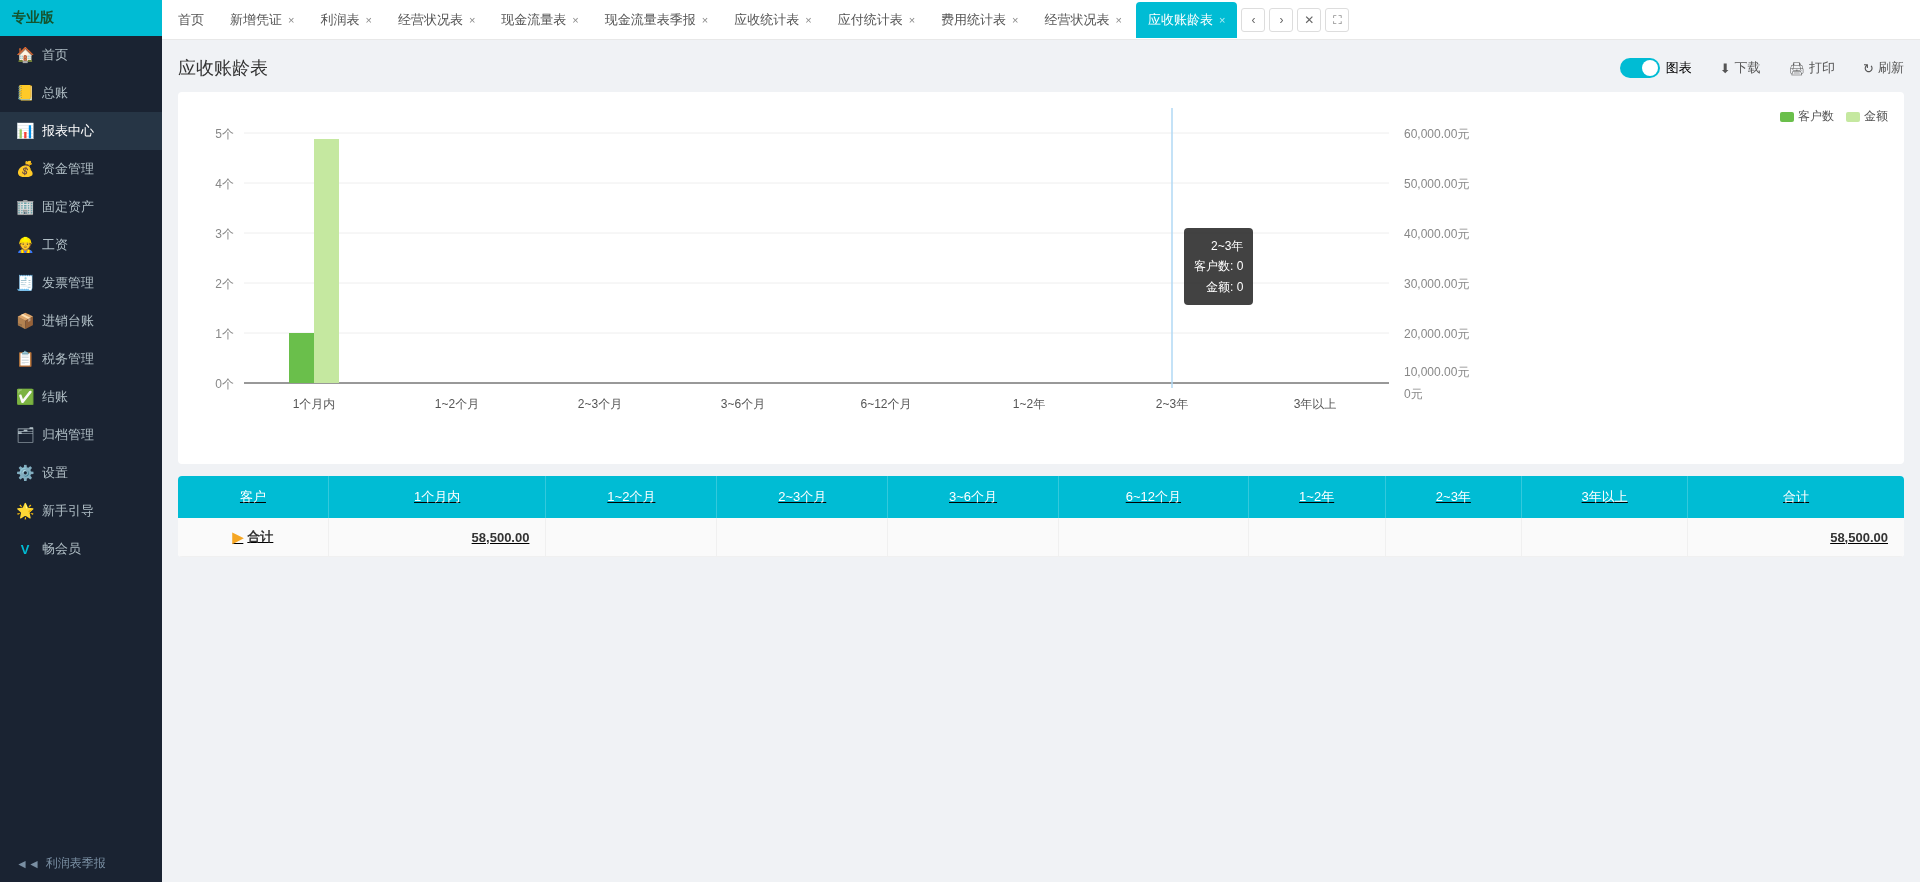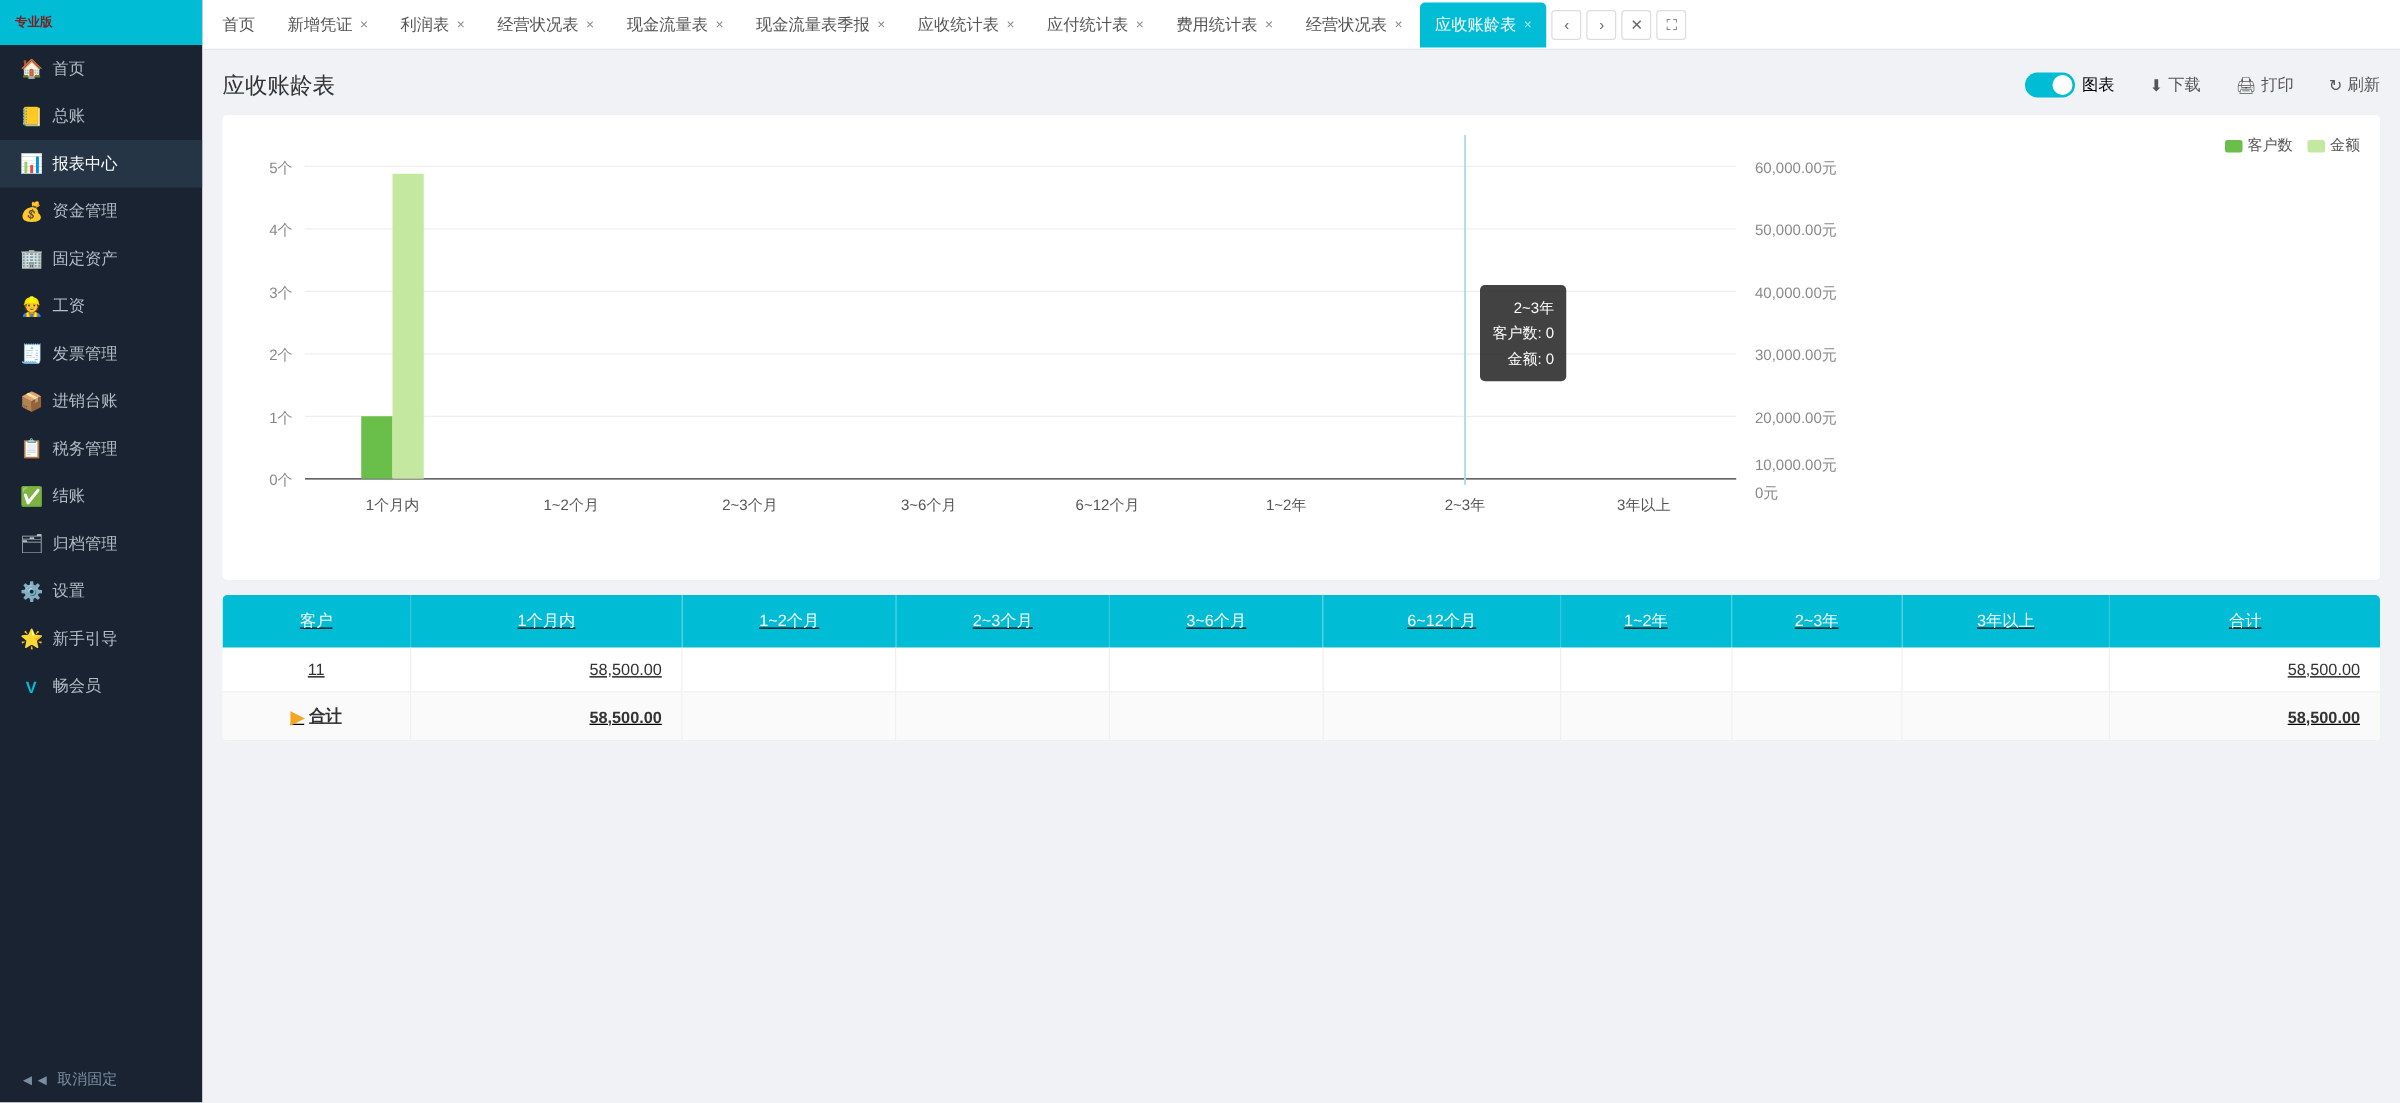--- a/index.html
+++ b/index.html
@@ -14,23 +14,23 @@
       flex-direction: column;
       flex-shrink: 0;
       height: 100%;
     }
     .sidebar-logo {
       background: #00bcd4;
       height: 36px;
       display: flex;
       align-items: center;
       padding: 0 12px;
-      font-size: 10px;
+      font-size: 14px;
       font-weight: bold;
-      color: #7f1d1d;
+      color: #14532d;
     }
     .sidebar-item {
       display: flex;
       align-items: center;
       padding: 10px 16px;
       cursor: pointer;
       gap: 8px;
       color: #b0bec5;
       font-size: 13px;
       transition: background 0.2s;
@@ -319,21 +319,21 @@
     <span class="icon">🌟</span>
     <span>新手引导</span>
   </div>
   <div class="sidebar-item">
     <span class="icon" style="font-size:13px;font-weight:bold;color:#00bcd4;">V</span>
     <span>畅会员</span>
   </div>
 
   <div class="sidebar-bottom">
     <span>◄◄</span>
-    <span>取消固定</span>
+    <span>利润表季报</span>
   </div>
 </div>
 
 <div class="main">
 
   <div class="tab-bar">
     <div class="tab">
       <span>首页</span>
     </div>
     <div class="tab">
@@ -481,32 +481,20 @@
             <th>2~3个月</th>
             <th>3~6个月</th>
             <th>6~12个月</th>
             <th>1~2年</th>
             <th>2~3年</th>
             <th>3年以上</th>
             <th>合计</th>
           </tr>
         </thead>
         <tbody>
-          <tr class="table-row">
-            <td>11</td>
-            <td class="right-align">58,500.00</td>
-            <td></td>
-            <td></td>
-            <td></td>
-            <td></td>
-            <td></td>
-            <td></td>
-            <td></td>
-            <td class="right-align">58,500.00</td>
-          </tr>
           <tr class="total-row">
             <td>
               <div class="total-label">
                 <span class="total-icon">▶</span>
                 <span>合计</span>
               </div>
             </td>
             <td class="right-align">58,500.00</td>
             <td></td>
             <td></td>

